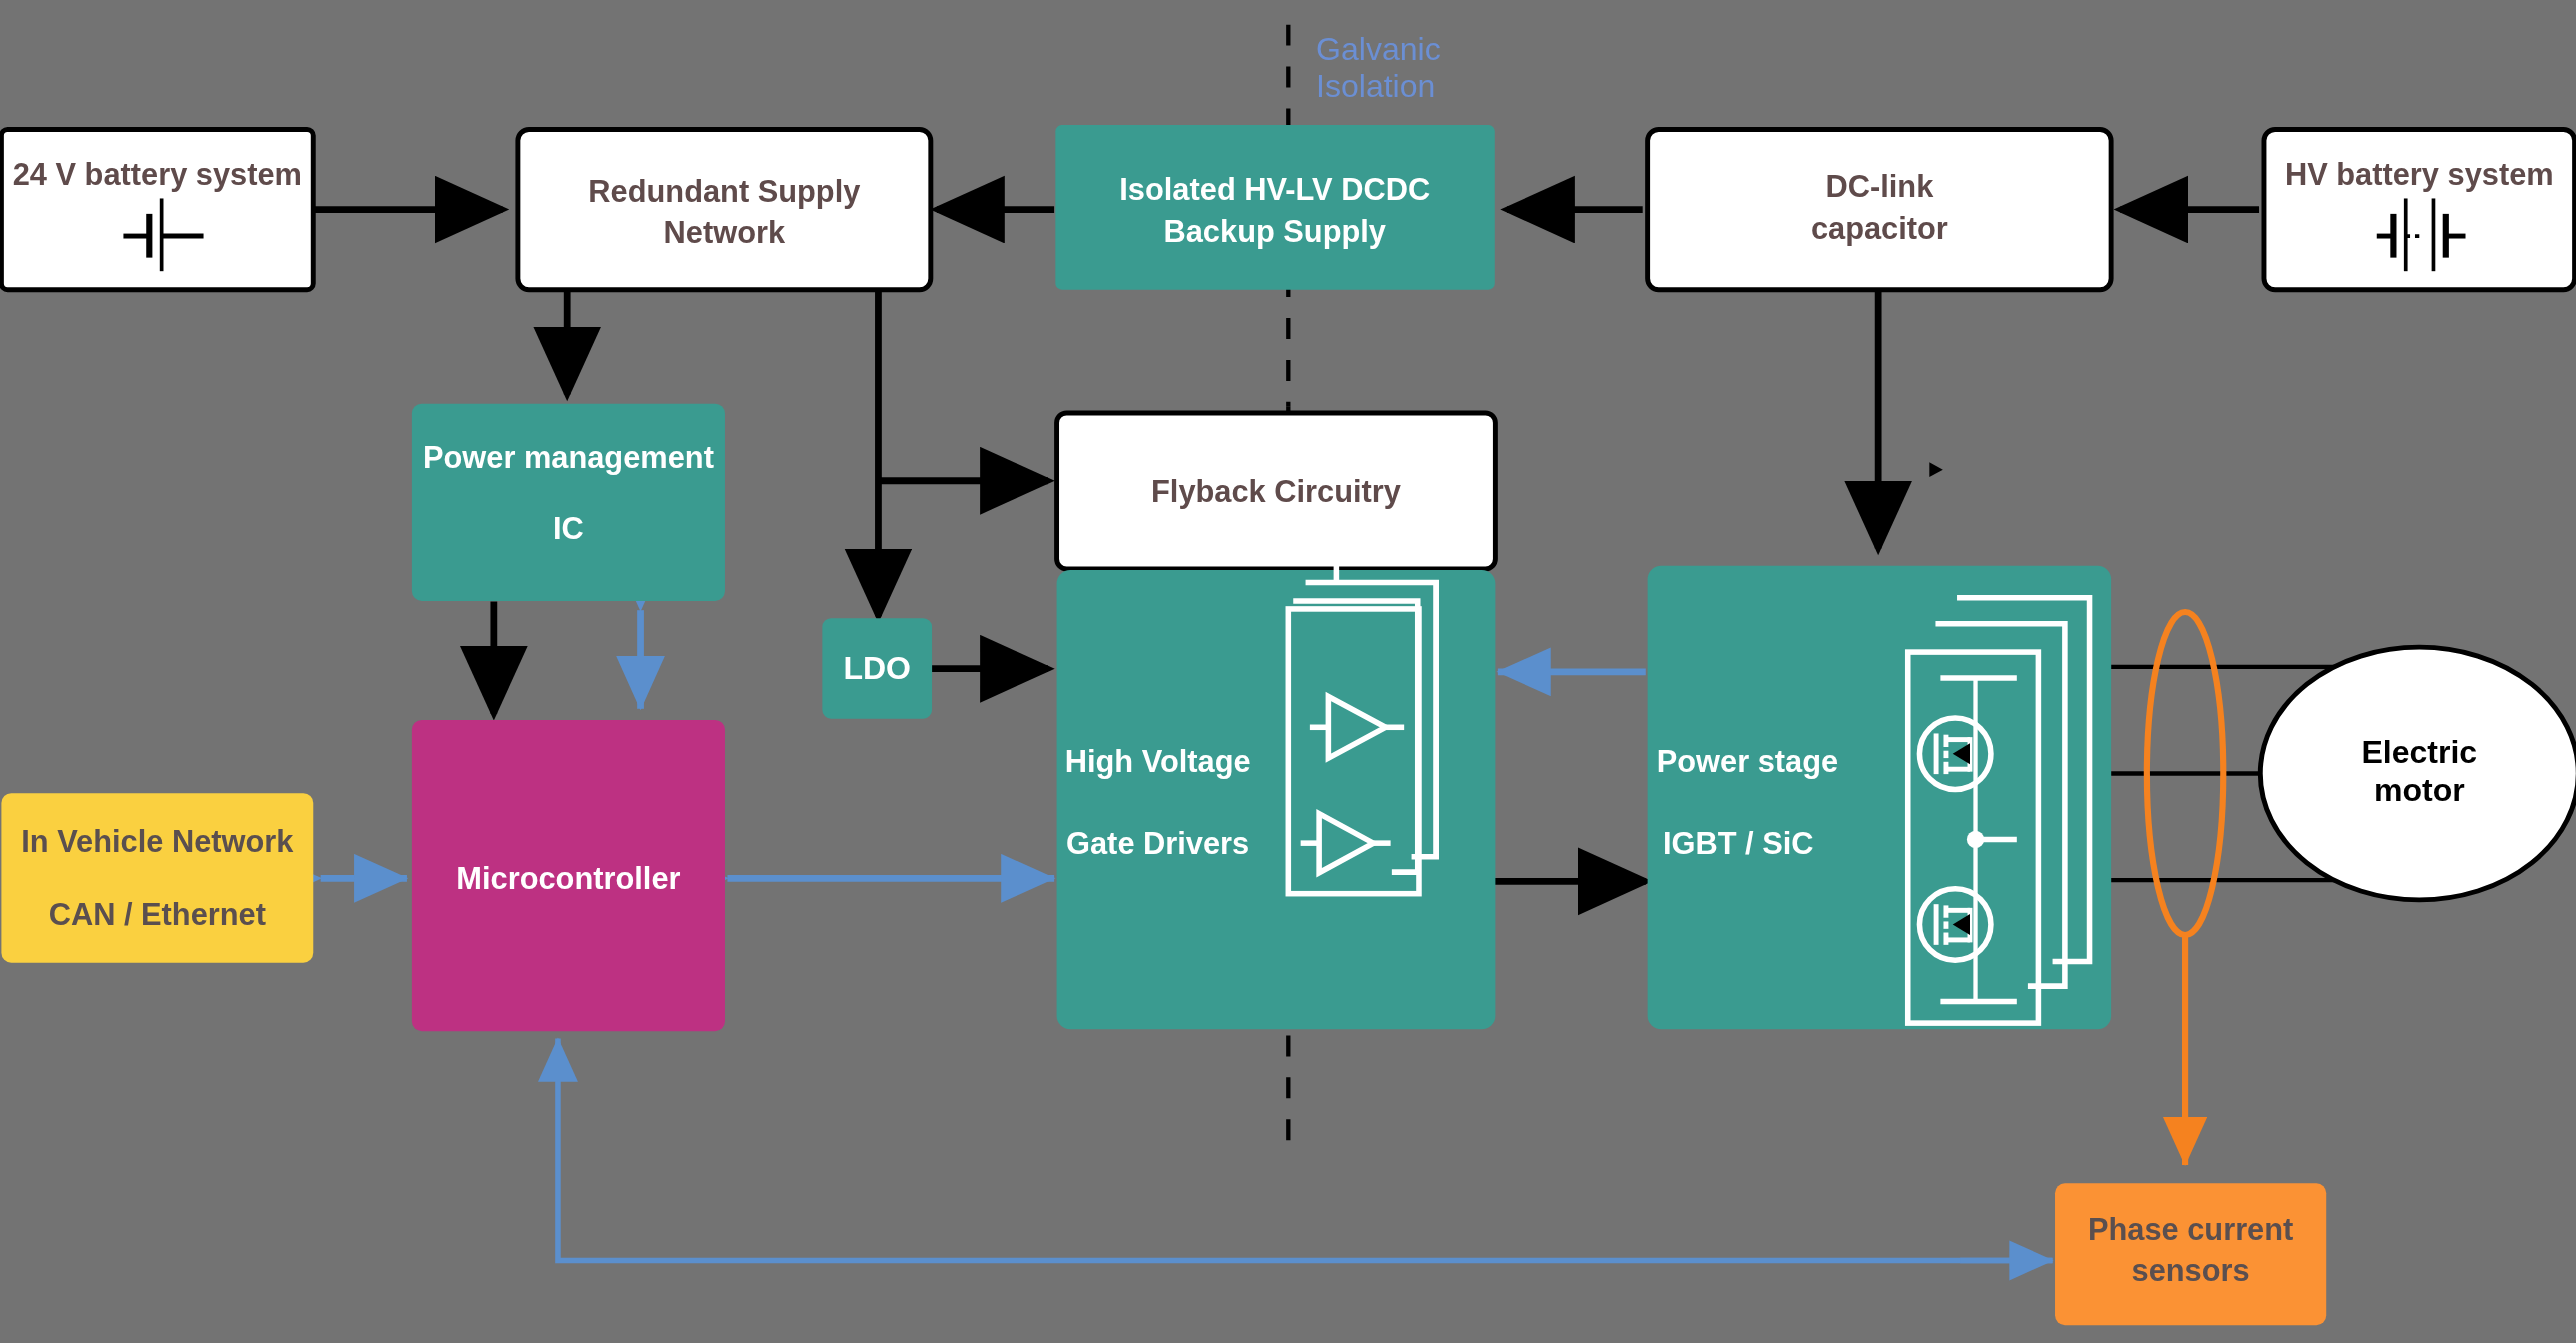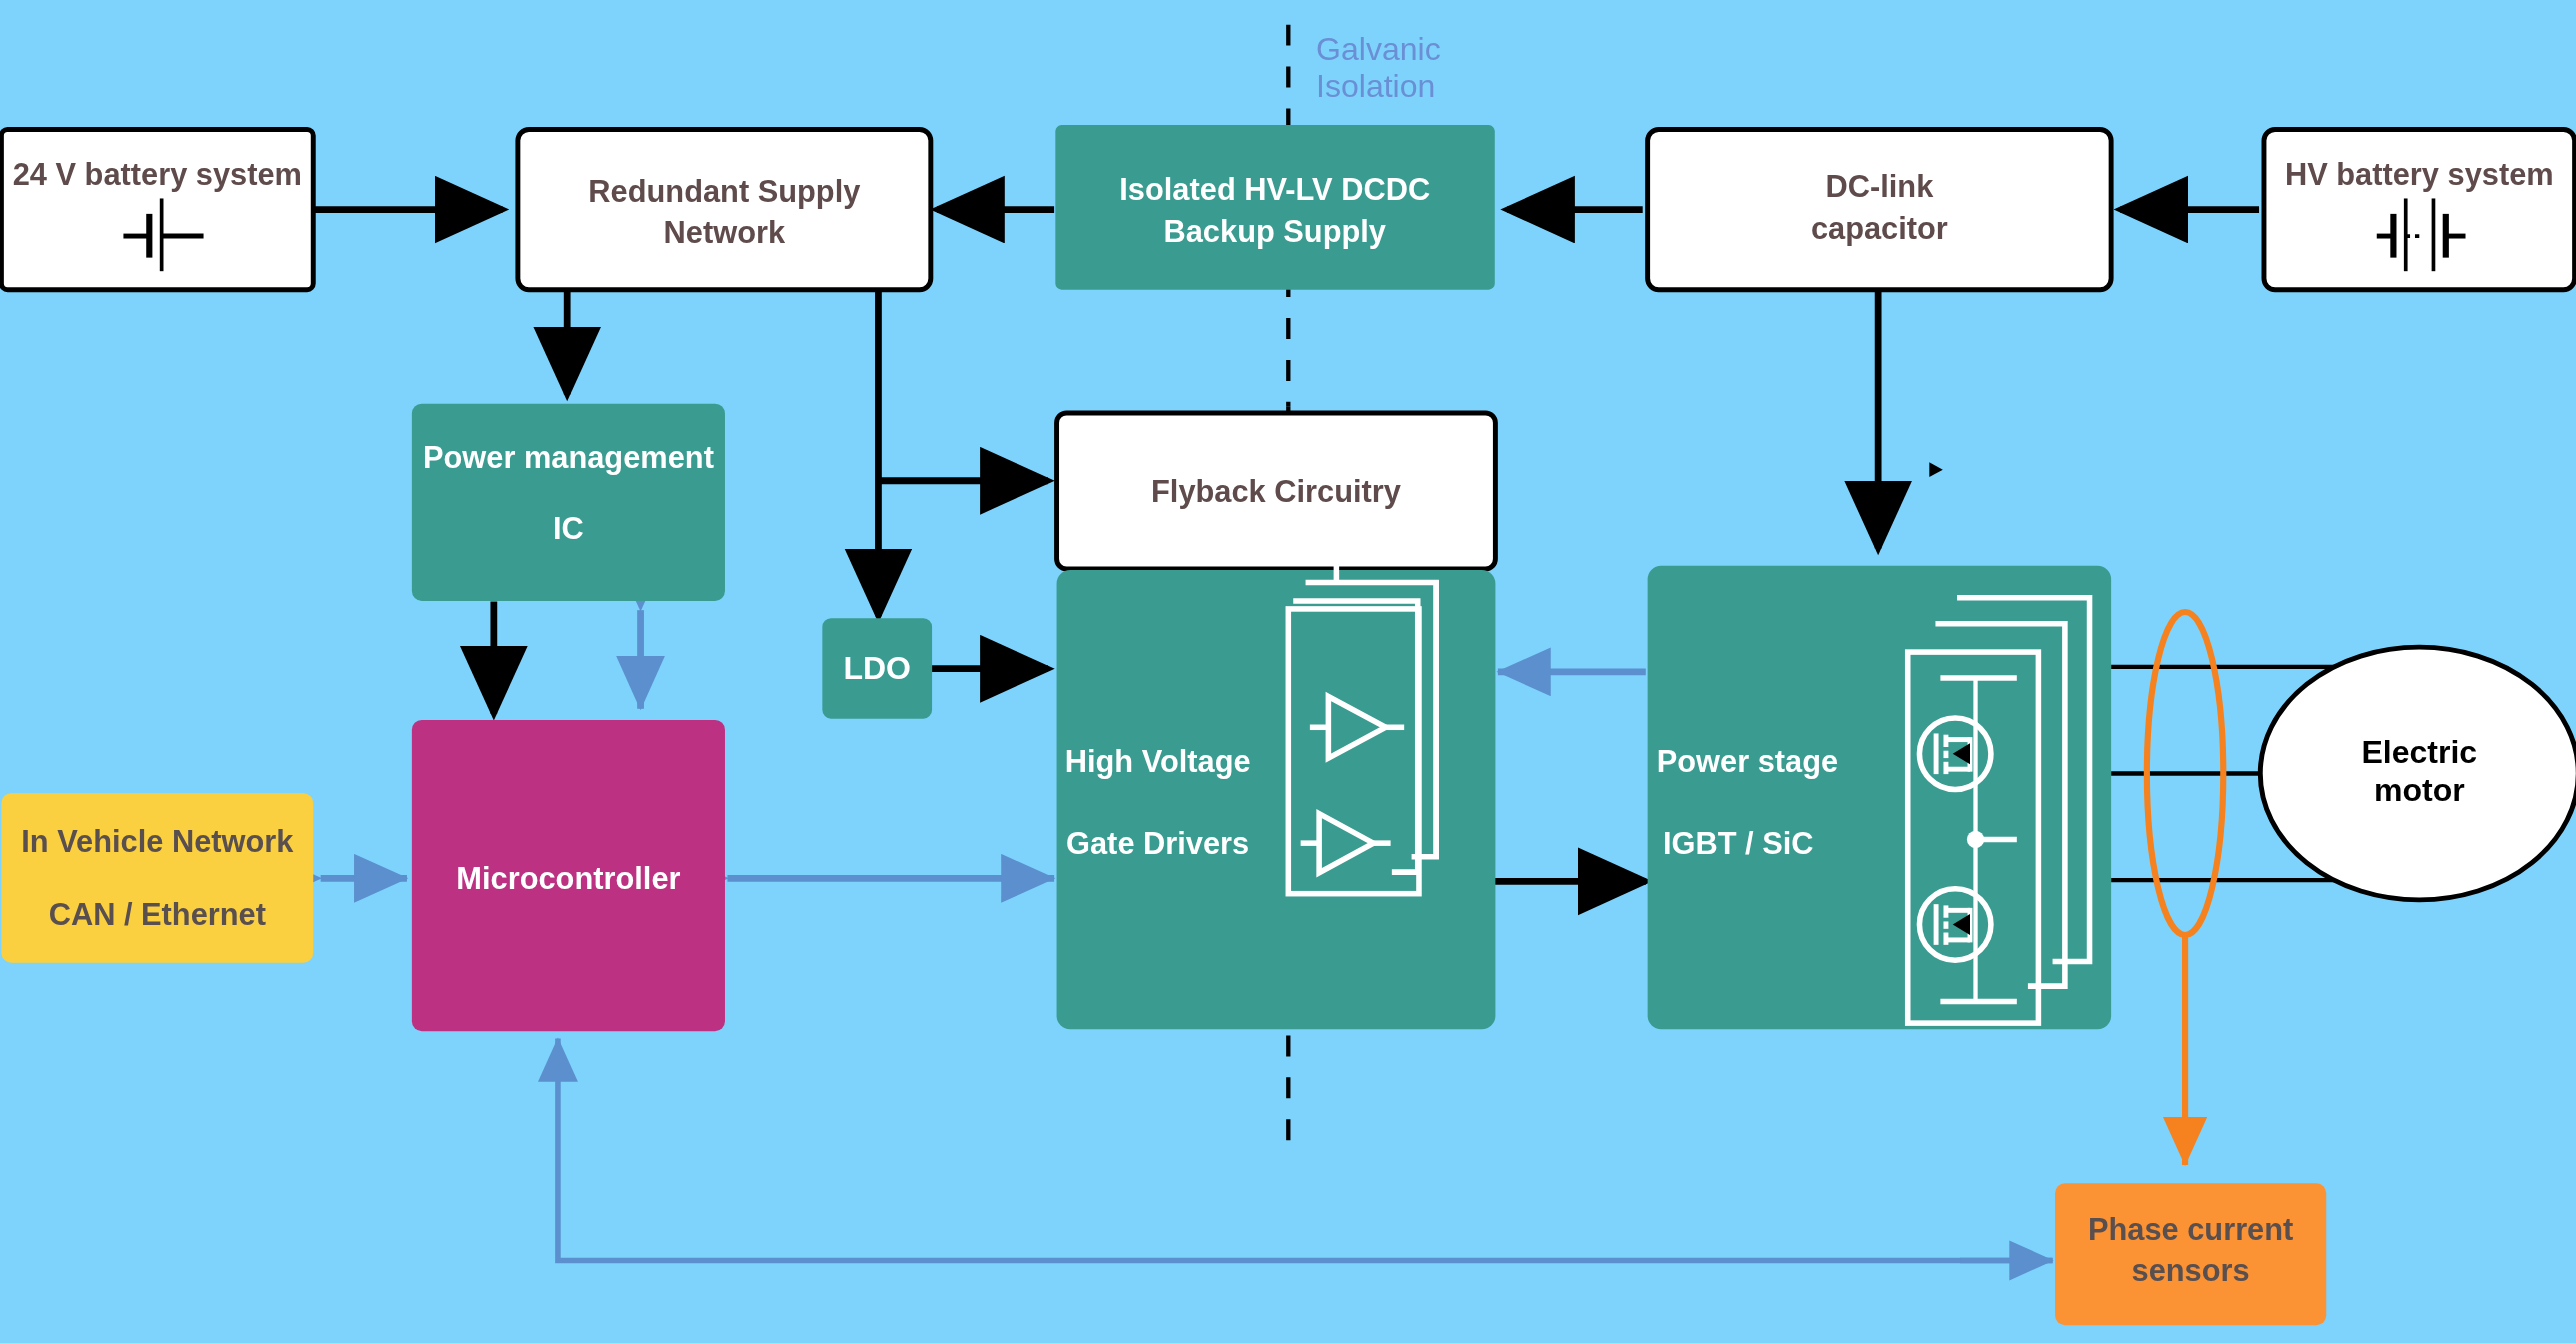--- a/index.html
+++ b/index.html
@@ -1,17 +1,17 @@
 <!DOCTYPE html>
 <html style="font-size:10px"><head>
 <meta charset="utf-8">
 <style>
   html,body{margin:0;padding:0;background:#ffffff;}
   body{font-family:"Liberation Sans", sans-serif;}
-  #stage{position:relative;width:2576px;height:1343px;background:#7dd3fc;overflow:hidden;}
+  #stage{position:relative;width:2576px;height:1343px;background:#737373;overflow:hidden;}
   svg{display:block;}
   .lbl{font-family:"Liberation Sans", sans-serif;font-weight:bold;text-anchor:middle;}
   .lbl-dark{fill:#5f4b4b;}
   .lbl-white{fill:#ffffff;}
   .lbl-black{fill:#000000;}
   .lbl-gray{fill:#5a4f4f;}
   .iso-lbl{font-family:"Liberation Sans", sans-serif;font-weight:normal;fill:#6b8fd4;text-anchor:start;}
 </style>
 </head>
 <body>

